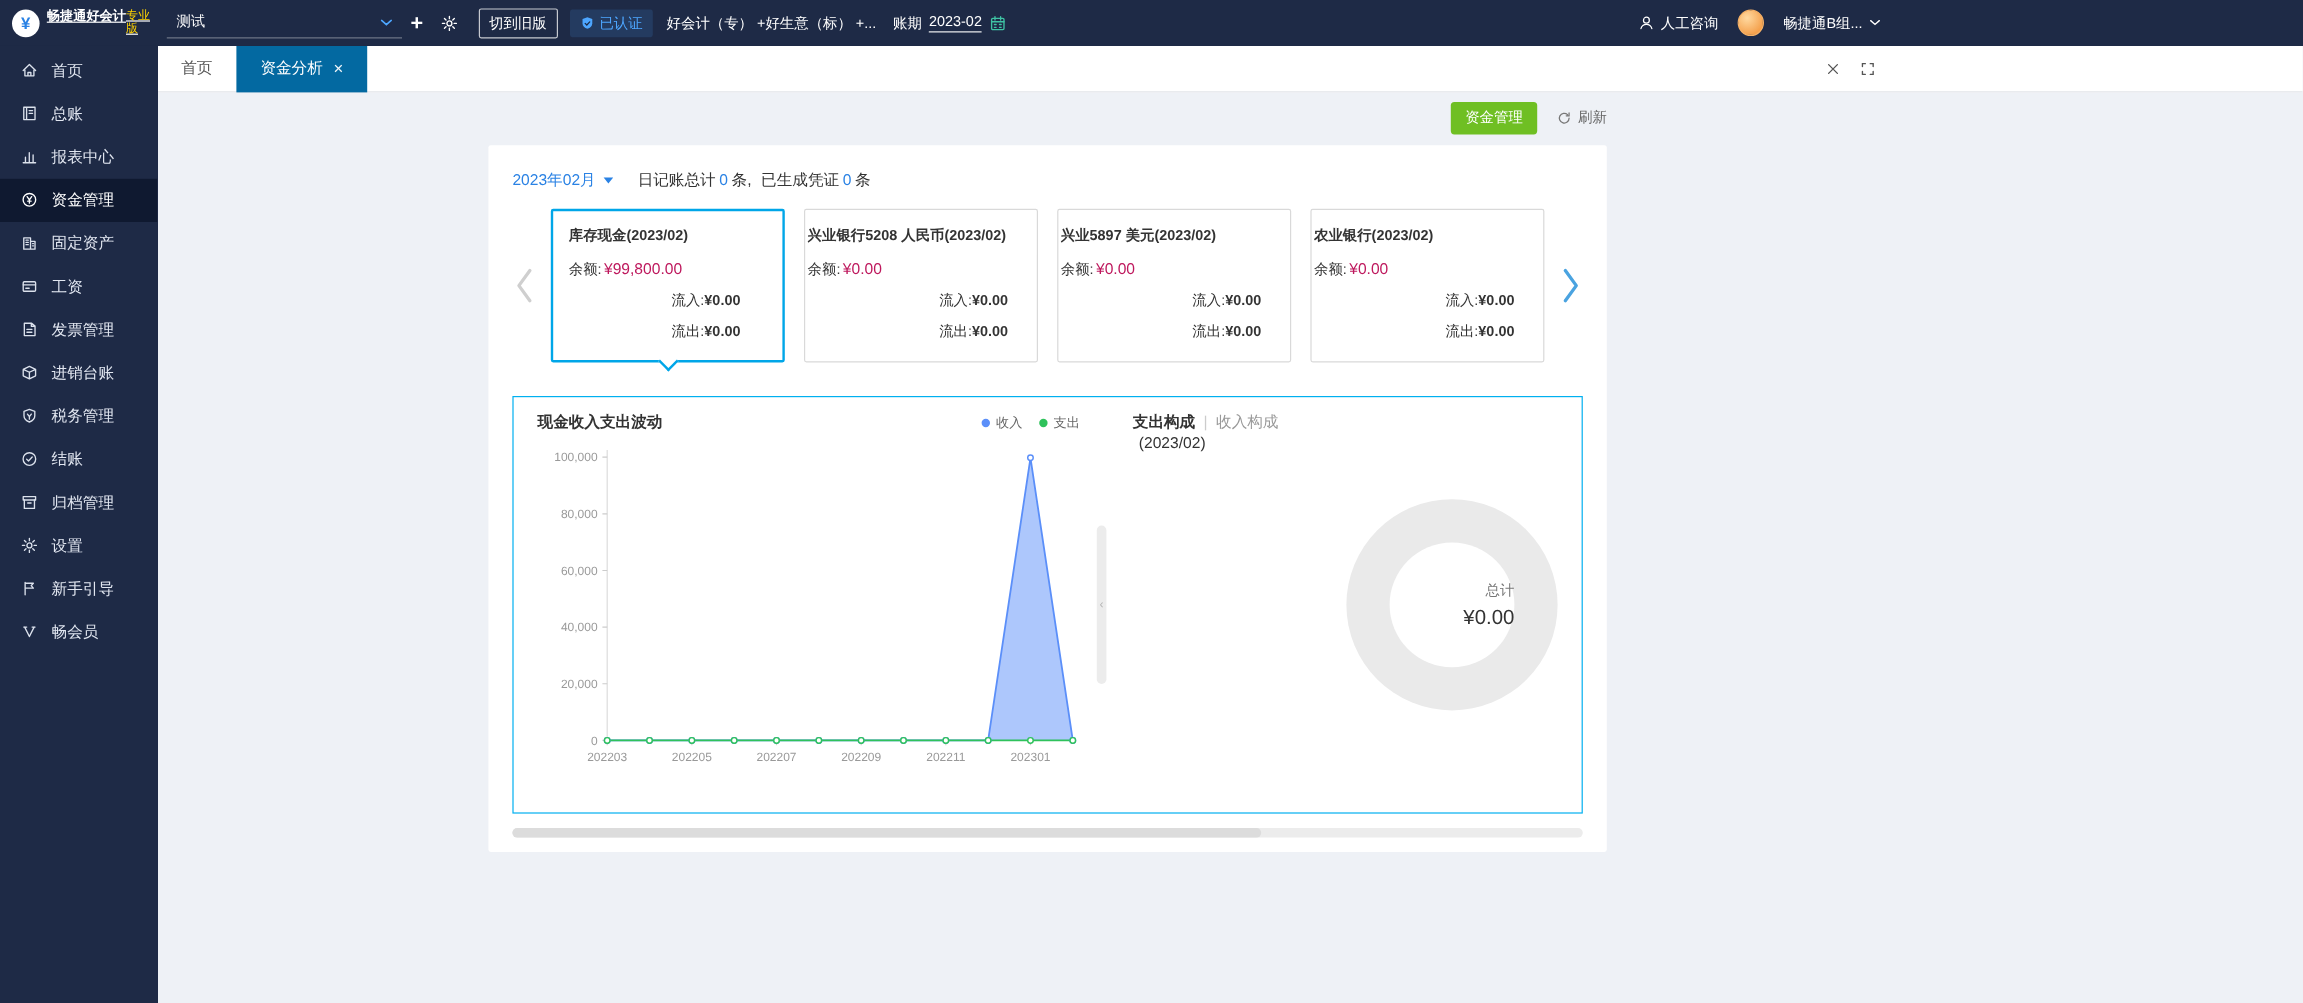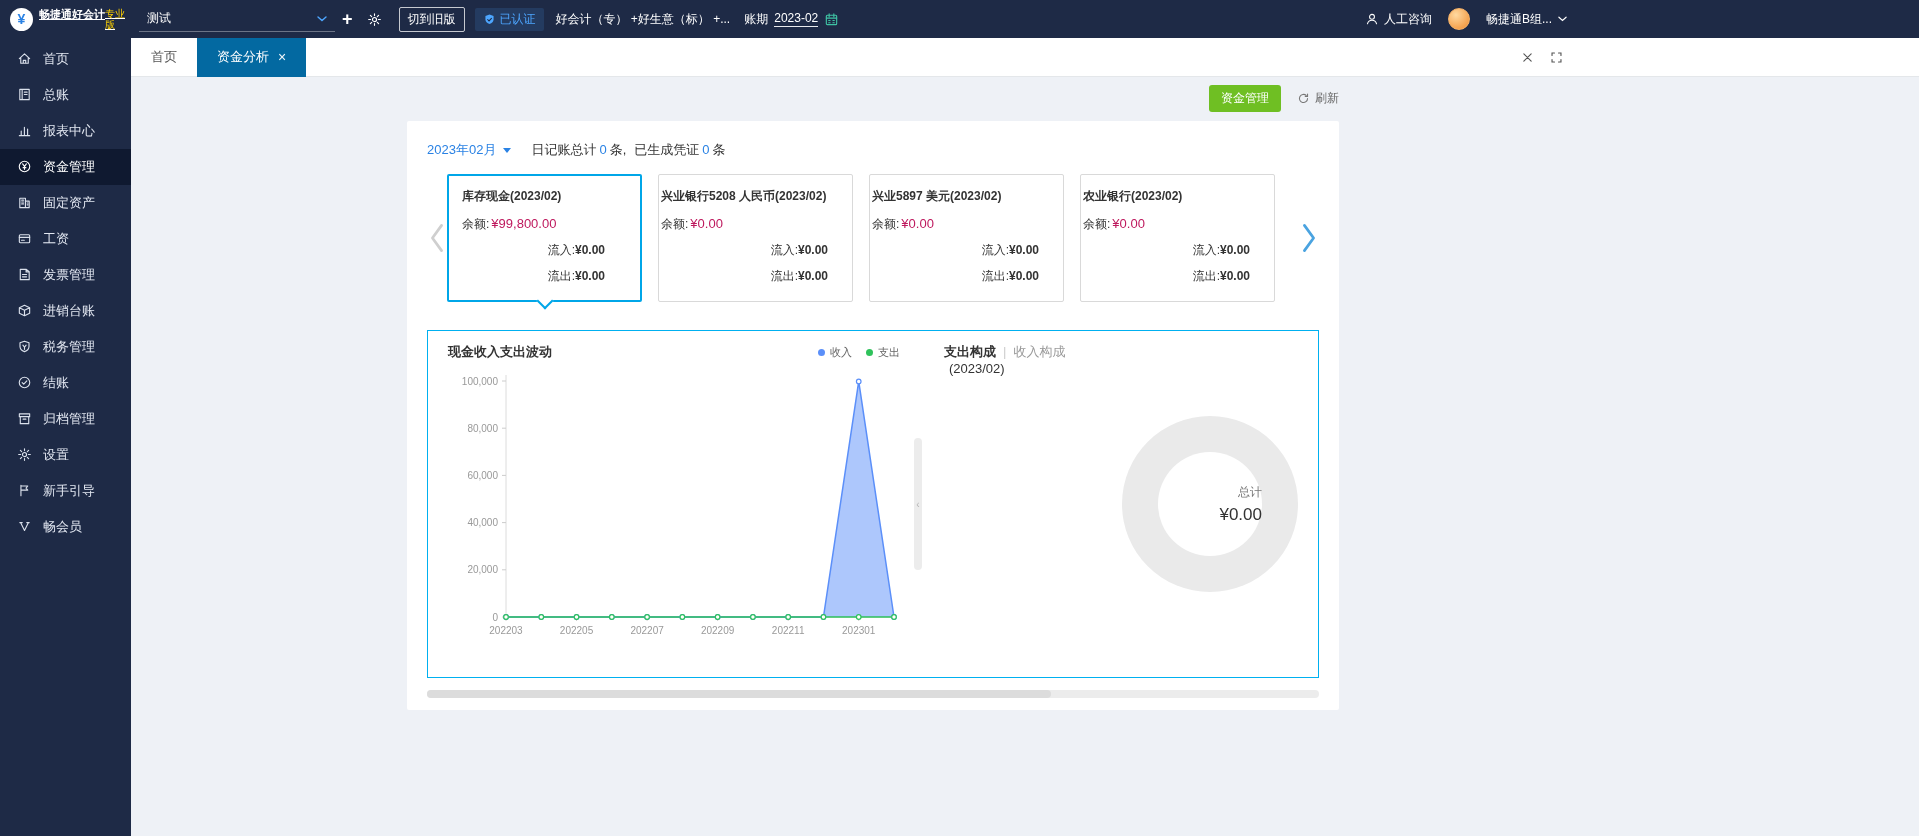--- a/index.html
+++ b/index.html
@@ -57,21 +57,21 @@
   .refresh svg{width:13px;height:13px;fill:none;stroke:#777;stroke-width:1.3;stroke-linecap:round;}
 
   .panel{background:#fff;border-radius:2px;padding:20px 20px 12px;position:relative;}
   .summary-row{display:flex;align-items:center;gap:20px;}
   .month-select{color:#2a82e4;font-size:13px;display:flex;align-items:center;gap:7px;cursor:pointer;}
   .tri{width:0;height:0;border-left:4px solid transparent;border-right:4px solid transparent;border-top:5px solid #2a82e4;}
   .summary-text{font-size:13px;color:#333;}
   .summary-text .blue{color:#2a82e4;margin:0 3px;}
   .summary-text .lbl2{margin-left:8px;}
 
-  .carousel{margin-top:15px;display:flex;align-items:center;}
+  .carousel{margin-top:15px;display:flex;align-items:center;gap:12px;}
   .nav{width:20px;display:flex;align-items:center;justify-content:center;cursor:pointer;flex:none;}
   .nav svg{width:16px;height:30px;fill:none;stroke-width:2.4;stroke-linecap:round;stroke-linejoin:round;}
   .nav.prev svg{stroke:#cfcfcf;}
   .nav.next svg{stroke:#4aa3e0;}
   .cards{display:flex;gap:16px;flex:1;}
   .card{width:195px;height:128px;border:1px solid #d9d9d9;border-radius:2px;background:#fff;padding:13px 2px;position:relative;cursor:pointer;}
   .card.selected{border:2px solid #00a6e8;padding:12px 13px;}
   .card.selected::after{content:"";position:absolute;bottom:-7px;left:50%;width:10px;height:10px;background:#fff;border-right:2px solid #00a6e8;border-bottom:2px solid #00a6e8;transform:translateX(-50%) rotate(45deg);}
   .card-name{font-size:12px;color:#333;font-weight:bold;white-space:nowrap;overflow:hidden;}
   .card-balance{margin-top:11px;font-size:12px;color:#333;}

